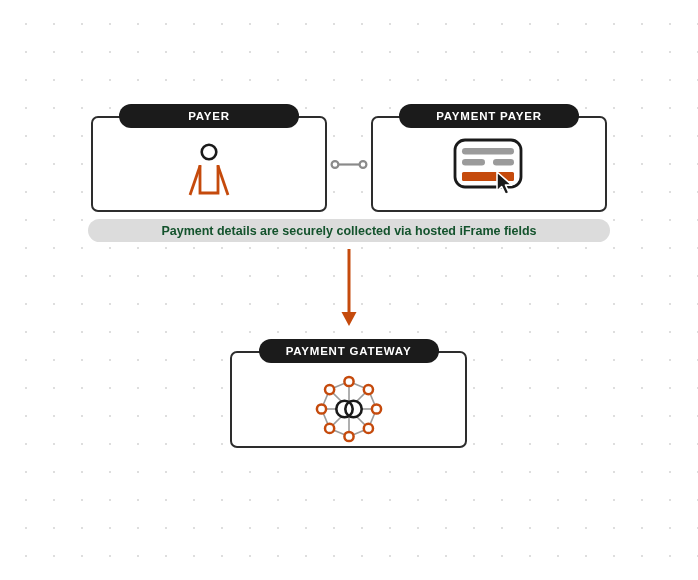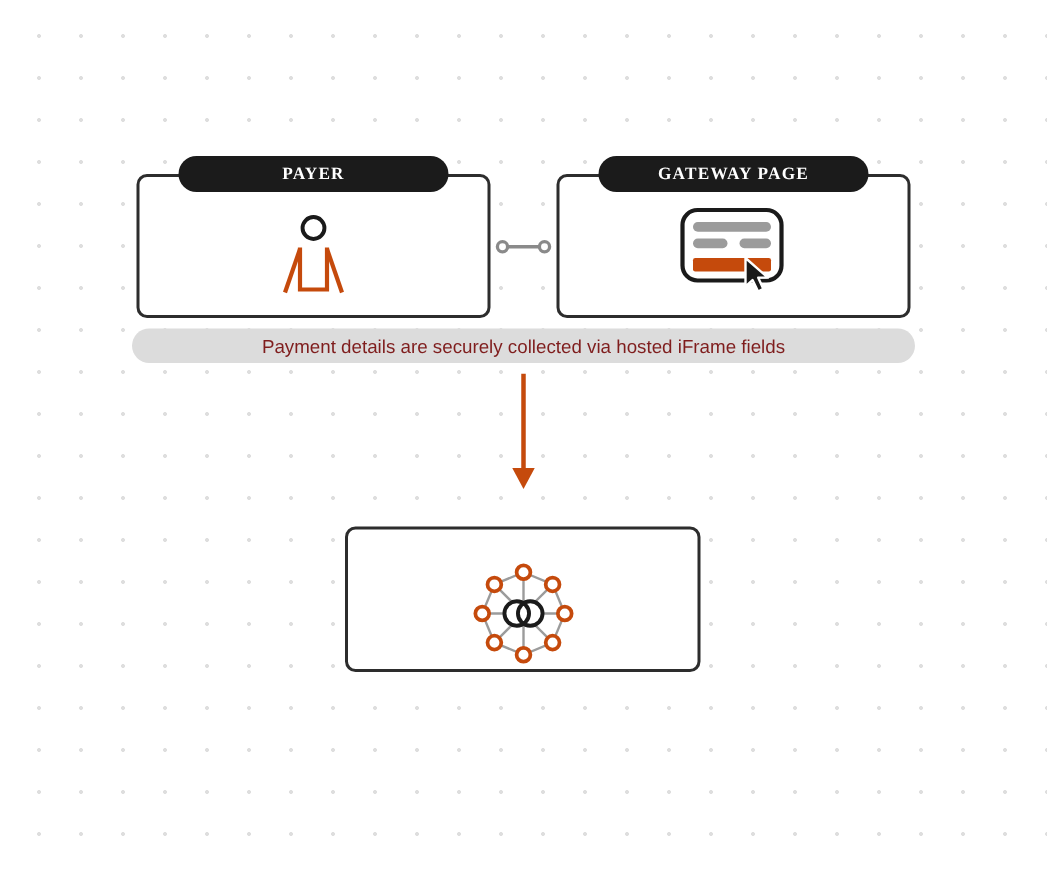--- a/index.html
+++ b/index.html
@@ -16,21 +16,20 @@
     background-image: radial-gradient(circle, #dedede 1.1px, rgba(255,255,255,0) 1.5px);
     background-size: 28px 28px;
     background-position: 12px 10px;
   }
   .node {
     position: absolute;
     box-sizing: border-box;
     background: #ffffff;
     border: 2px solid #2d2d2d;
     border-radius: 7px;
-    font-family: Liberation Serif, serif;
   }
   .node-pill {
     position: absolute;
     top: -14px; left: 50%;
     transform: translateX(-50%);
     width: 180px; height: 24px;
     background: #1b1b1b;
     border-radius: 13px;
     color: #ffffff;
     font-weight: bold;
@@ -49,22 +48,22 @@
   #node-payer .node-body        { padding-top: 12px; }
   #node-payment-page .node-body { padding-top: 10px; }
   #node-gateway .node-body      { padding-top: 18px; }
 
   .caption {
     position: absolute;
     left: 88px; width: 522px; height: 23px;
     box-sizing: border-box;
     background: #dcdcdc;
     border-radius: 12px;
-    color: #7f1d1d;
-    font-weight: normal;
+    color: #14532d;
+    font-weight: bold;
     font-size: 12.5px;
     display: flex; align-items: center; justify-content: center;
     white-space: nowrap;
   }
   #caption-1 { top: 219px; }
   #caption-2 { top: 458px; }
 
   .connector-link { position: absolute; left: 328px; top: 156px; }
   .arrow-down     { position: absolute; left: 339px; top: 249px; }
 </style>
@@ -85,41 +84,42 @@
     </div>
   </div>
 
   <svg class="connector-link" width="42" height="17" viewBox="0 0 42 17">
     <line x1="8" y1="8.5" x2="34" y2="8.5" stroke="#8a8a8a" stroke-width="2.2"></line>
     <circle cx="7" cy="8.5" r="3.4" fill="#ffffff" stroke="#8a8a8a" stroke-width="2.2"></circle>
     <circle cx="35" cy="8.5" r="3.4" fill="#ffffff" stroke="#8a8a8a" stroke-width="2.2"></circle>
   </svg>
 
   <div class="node" id="node-payment-page">
-    <div class="node-pill">GATEWAY PAGE</div>
+    <div class="node-pill">PAYMENT PAYER</div>
     <div class="node-body">
       <svg width="74" height="62" viewBox="0 0 74 62">
         <rect x="3" y="2" width="66" height="47" rx="10" fill="#ffffff" stroke="#1a1a1a" stroke-width="2.8"></rect>
         <rect x="10" y="10" width="52" height="6.5" rx="3.2" fill="#9b9b9b"></rect>
         <rect x="10" y="21" width="23" height="6.5" rx="3.2" fill="#9b9b9b"></rect>
         <rect x="41" y="21" width="21" height="6.5" rx="3.2" fill="#9b9b9b"></rect>
         <rect x="10" y="34" width="52" height="9" rx="1.5" fill="#C54A0C"></rect>
         <path d="M45 34 l0 19 l4.7 -4.3 l3.7 7.7 l3.5 -1.8 l-3.4 -7.5 l6.4 0 Z" fill="#1a1a1a" stroke="#ffffff" stroke-width="1.6" stroke-linejoin="round"></path>
       </svg>
     </div>
   </div>
 
   <div class="caption" id="caption-1">Payment details are securely collected via hosted iFrame fields</div>
 
   <svg class="arrow-down" width="20" height="78" viewBox="0 0 20 78">
     <line x1="10" y1="0" x2="10" y2="65" stroke="#C54A0C" stroke-width="3"></line>
     <polygon points="2.5,63 17.5,63 10,77" fill="#C54A0C"></polygon>
   </svg>
 
   <div class="node" id="node-gateway">
+    <div class="node-pill">PAYMENT GATEWAY</div>
     <div class="node-body">
       <svg width="78" height="78" viewBox="0 0 78 78">
 
         <g stroke="#9b9b9b" stroke-width="1.6">
           <line x1="39" y1="11.5" x2="58.4" y2="19.6"></line>
           <line x1="58.4" y1="19.6" x2="66.5" y2="39"></line>
           <line x1="66.5" y1="39" x2="58.4" y2="58.4"></line>
           <line x1="58.4" y1="58.4" x2="39" y2="66.5"></line>
           <line x1="39" y1="66.5" x2="19.6" y2="58.4"></line>
           <line x1="19.6" y1="58.4" x2="11.5" y2="39"></line>

